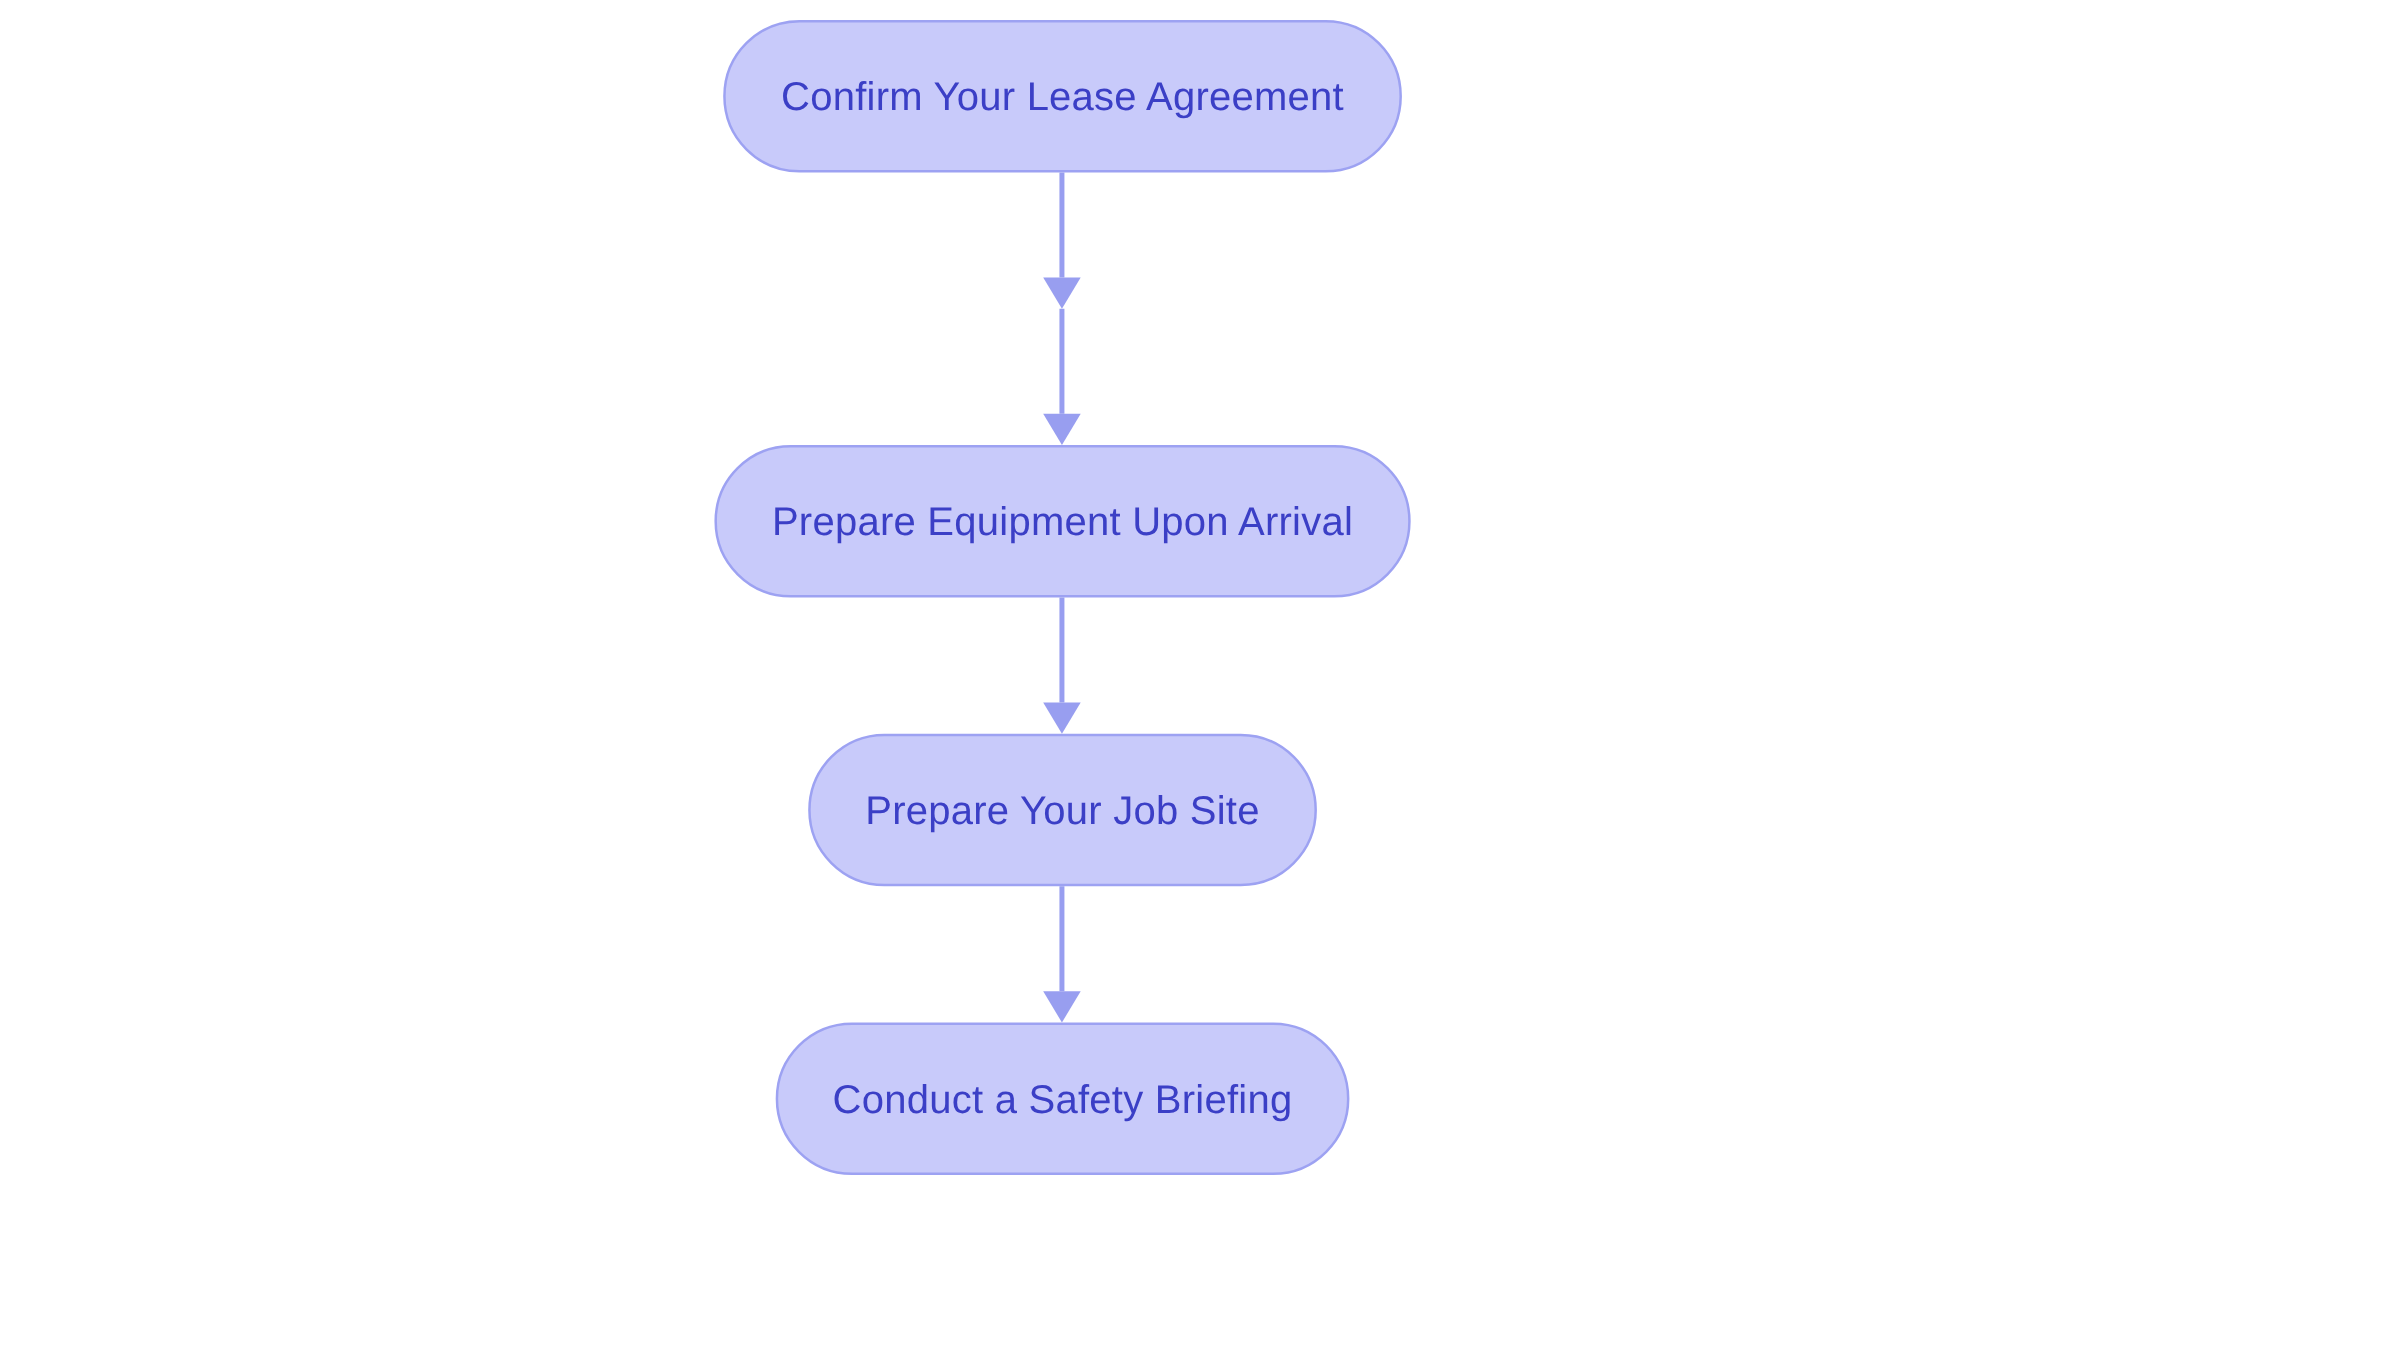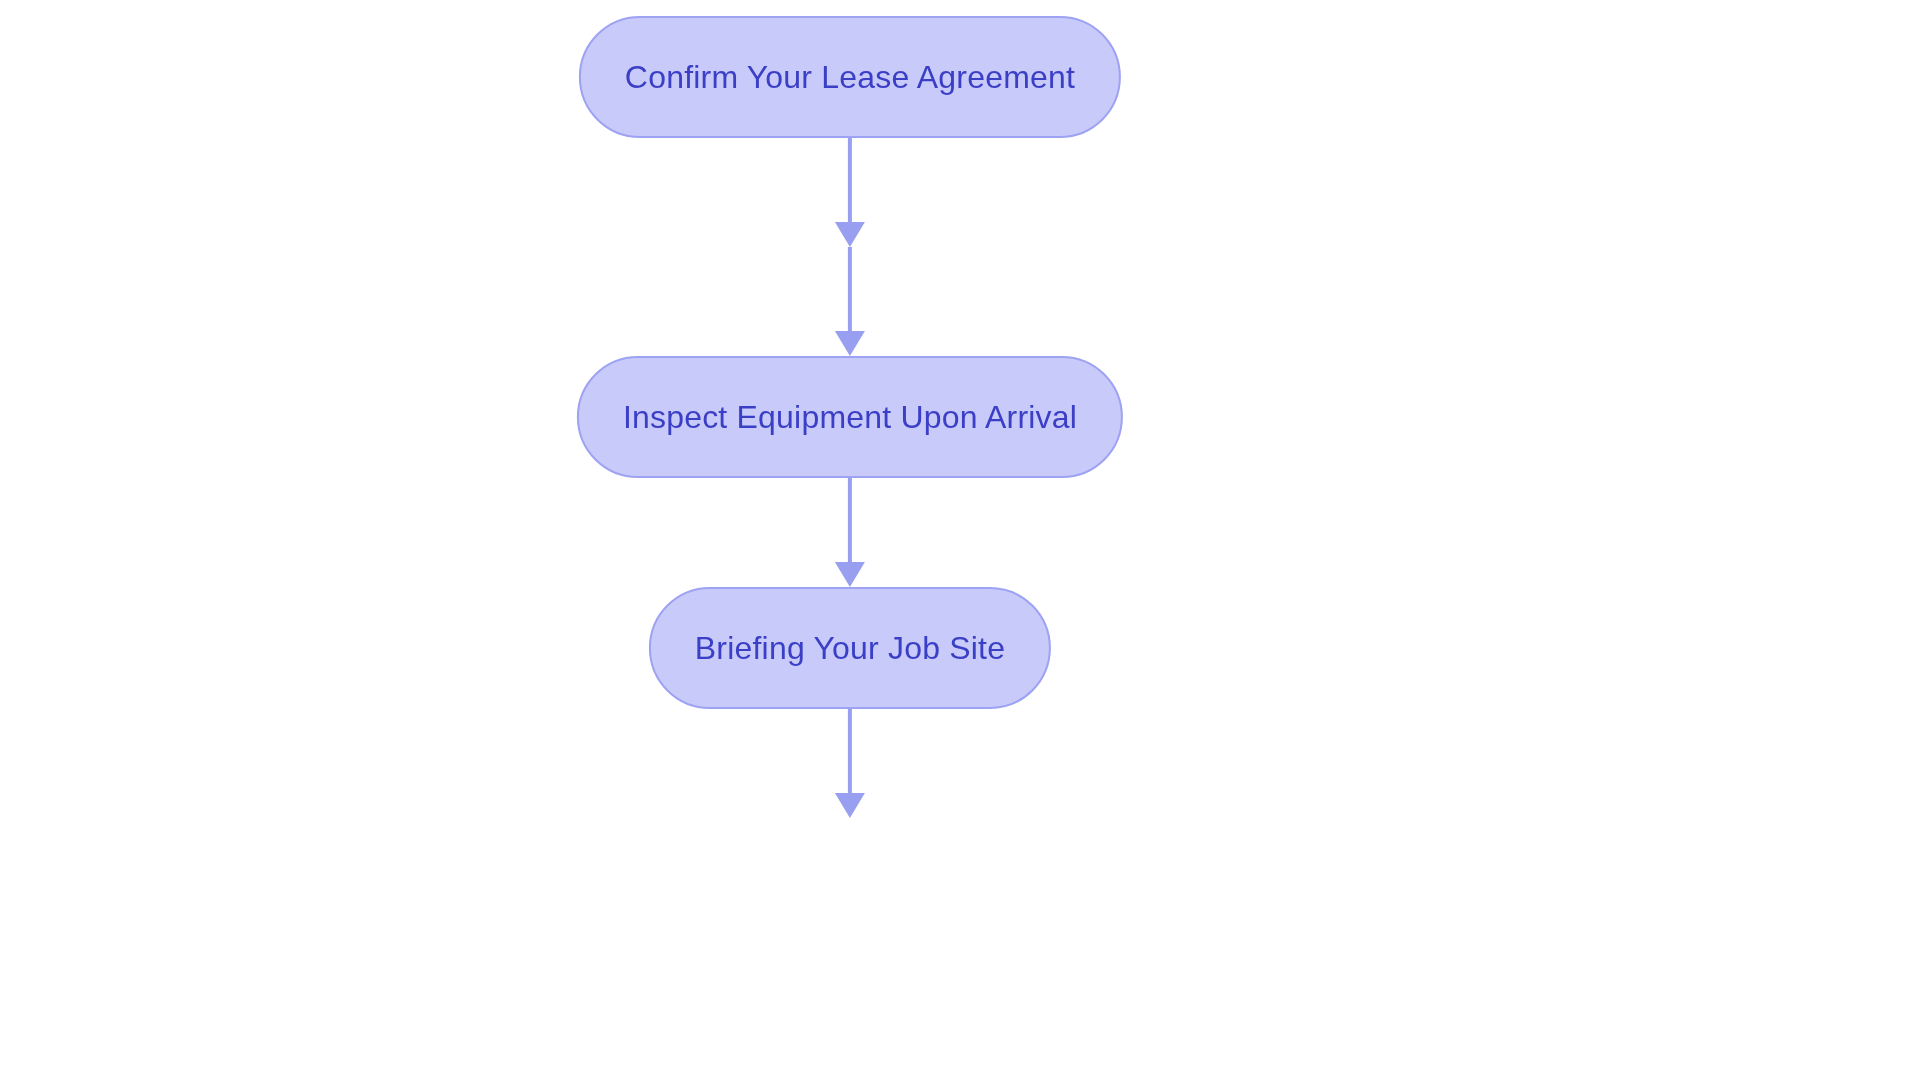--- a/index.html
+++ b/index.html
@@ -76,32 +76,35 @@
       <div class="arrowhead-down"></div>
     </div>
 
 
     <div class="flow-arrow">
       <div class="arrow-shaft"></div>
       <div class="arrowhead-down"></div>
     </div>
 
     <div class="flow-node">
-      <span class="node-label">Inspect Equipment Upon Arrival</span>
+      <span class="node-label">Prepare Equipment Upon Arrival</span>
     </div>
 
     <div class="flow-arrow">
       <div class="arrow-shaft"></div>
       <div class="arrowhead-down"></div>
     </div>
 
     <div class="flow-node">
-      <span class="node-label">Briefing Your Job Site</span>
+      <span class="node-label">Prepare Your Job Site</span>
     </div>
 
     <div class="flow-arrow">
       <div class="arrow-shaft"></div>
       <div class="arrowhead-down"></div>
     </div>
 
+    <div class="flow-node">
+      <span class="node-label">Conduct a Safety Briefing</span>
+    </div>
 
   </div>
 </div>
 
 </body></html>

